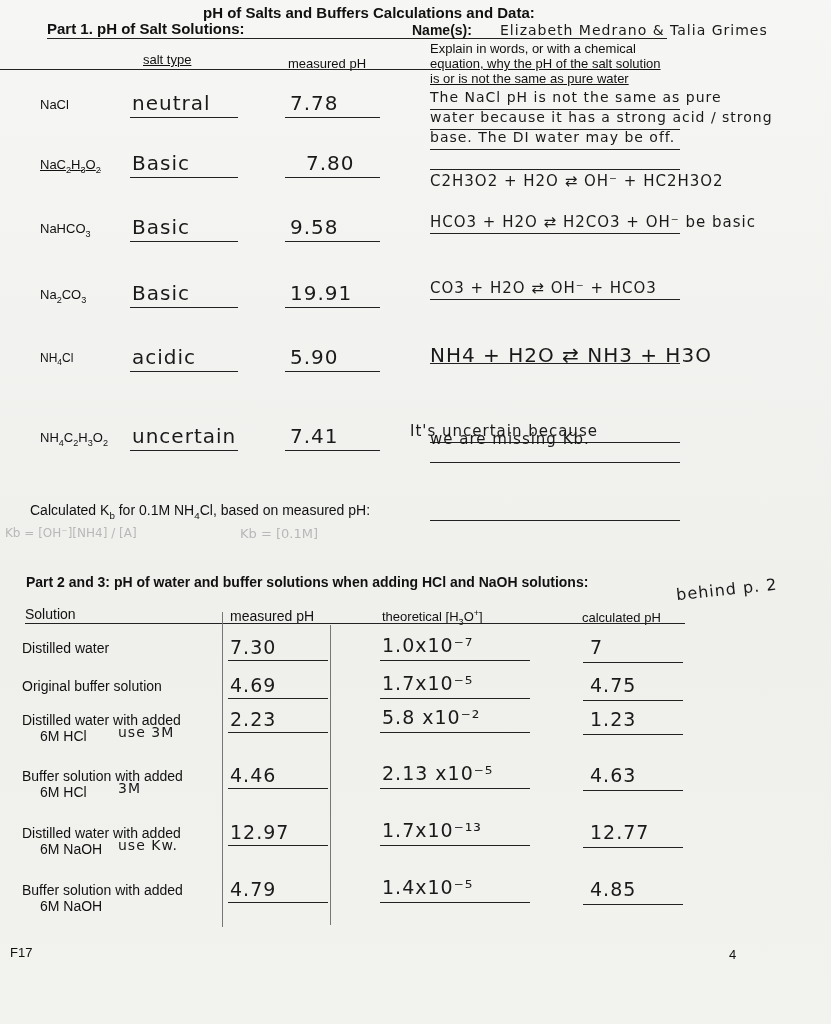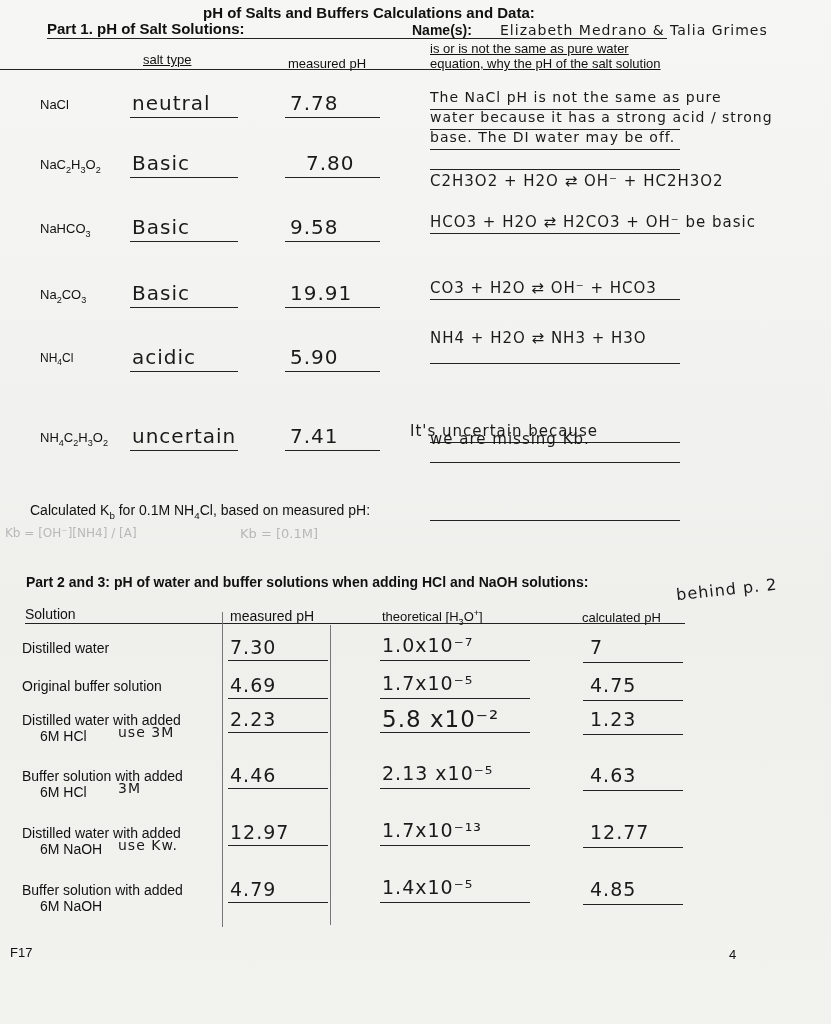--- a/index.html
+++ b/index.html
@@ -20,22 +20,23 @@
 
 <div class="paper"></div>
 
 <div class="abs print bold" style="left:203px;top:4px;font-size:15px;">pH of Salts and Buffers Calculations and Data:</div>
 <div class="abs print bold" style="left:47px;top:20px;font-size:15px;">Part 1.  pH of Salt Solutions:</div>
 <div class="line" style="left:47px;top:38px;width:620px;"></div>
 <div class="abs print bold" style="left:412px;top:22px;font-size:14px;">Name(s):</div>
 <div class="abs hw" style="left:500px;top:22px;font-size:14px;">Elizabeth Medrano &amp; Talia Grimes</div>
 
 <div class="abs print" style="left:430px;top:41px;font-size:13px;line-height:15px;">
+  <div>Explain in words, or with a chemical</div>
+  <div class="u">equation, why the pH of the salt solution</div>
   <div class="u">is or is not the same as pure water</div>
-  <div class="u">equation, why the pH of the salt solution</div>
 </div>
 <div class="line" style="left:0px;top:69px;width:430px;"></div>
 
 <div class="abs print u" style="left:143px;top:52px;font-size:13px;">salt type</div>
 <div class="abs print" style="left:288px;top:56px;font-size:13px;">measured pH</div>
 
 <div id="p1rows">
     <div>
       <div class="abs print" style="left:40px;top:97px;font-size:13px;">NaCl</div>
       <div class="abs hw" style="left:132px;top:91px;font-size:20px;">neutral</div>
@@ -43,21 +44,21 @@
       <div class="abs hw" style="left:290px;top:91px;font-size:20px;">7.78</div>
       <div class="line" style="left:285px;top:117px;width:95px;"></div>
       <div class="abs hw" style="left:430px;top:89px;font-size:14px;white-space:nowrap;">The NaCl pH is not the same as pure</div>
       <div class="line" style="left:430px;top:109px;width:250px;"></div>
       <div class="abs hw" style="left:430px;top:109px;font-size:14px;white-space:nowrap;">water because it has a strong acid / strong</div>
       <div class="line" style="left:430px;top:129px;width:250px;"></div>
       <div class="abs hw" style="left:430px;top:129px;font-size:14px;white-space:nowrap;">base. The DI water may be off.</div>
       <div class="line" style="left:430px;top:149px;width:250px;"></div>
     </div>
     <div>
-      <div class="abs print" style="left:40px;top:157px;font-size:13px;">NaC<sub>2</sub>H<sub>3</sub>O<sub>2</sub></div>
+      <div class="abs print" style="left:40px;top:157px;font-size:13px;text-decoration:underline;">NaC<sub>2</sub>H<sub>3</sub>O<sub>2</sub></div>
       <div class="abs hw" style="left:132px;top:151px;font-size:20px;">Basic</div>
       <div class="line" style="left:130px;top:177px;width:108px;"></div>
       <div class="abs hw" style="left:306px;top:151px;font-size:20px;">7.80</div>
       <div class="line" style="left:285px;top:177px;width:95px;"></div>
       <div class="abs hw" style="left:430px;top:149px;font-size:15px;white-space:nowrap;margin-top:23px;">C2H3O2 + H2O ⇄ OH⁻ + HC2H3O2</div>
       <div class="line" style="left:430px;top:169px;width:250px;"></div>
     </div>
     <div>
       <div class="abs print" style="left:40px;top:221px;font-size:13px;">NaHCO<sub>3</sub></div>
       <div class="abs hw" style="left:132px;top:215px;font-size:20px;">Basic</div>
@@ -75,21 +76,21 @@
       <div class="line" style="left:285px;top:307px;width:95px;"></div>
       <div class="abs hw" style="left:430px;top:279px;font-size:15px;white-space:nowrap;">CO3 + H2O ⇄ OH⁻ + HCO3</div>
       <div class="line" style="left:430px;top:299px;width:250px;"></div>
     </div>
     <div>
       <div class="abs print" style="left:40px;top:351px;font-size:12px;">NH<sub>4</sub>Cl</div>
       <div class="abs hw" style="left:132px;top:345px;font-size:20px;">acidic</div>
       <div class="line" style="left:130px;top:371px;width:108px;"></div>
       <div class="abs hw" style="left:290px;top:345px;font-size:20px;">5.90</div>
       <div class="line" style="left:285px;top:371px;width:95px;"></div>
-      <div class="abs hw" style="left:430px;top:329px;font-size:15px;white-space:nowrap;">NH4 + H2O ⇄ NH3 + H3O</div>
+      <div class="abs hw" style="left:430px;top:343px;font-size:20px;white-space:nowrap;">NH4 + H2O ⇄ NH3 + H3O</div>
       <div class="line" style="left:430px;top:363px;width:250px;"></div>
     </div>
     <div>
       <div class="abs print" style="left:40px;top:430px;font-size:13px;">NH<sub>4</sub>C<sub>2</sub>H<sub>3</sub>O<sub>2</sub></div>
       <div class="abs hw" style="left:132px;top:424px;font-size:20px;">uncertain</div>
       <div class="line" style="left:130px;top:450px;width:108px;"></div>
       <div class="abs hw" style="left:290px;top:424px;font-size:20px;">7.41</div>
       <div class="line" style="left:285px;top:450px;width:95px;"></div>
       <div class="abs hw" style="left:410px;top:422px;font-size:15px;white-space:nowrap;">It's uncertain because</div>
       <div class="line" style="left:430px;top:442px;width:250px;"></div>
@@ -132,21 +133,21 @@
       <div class="line" style="left:380px;top:698px;width:150px;"></div>
       <div class="abs hw" style="left:590px;top:674px;font-size:19px;">4.75</div>
       <div class="line" style="left:583px;top:700px;width:100px;"></div>
     </div>
     <div>
       <div class="abs print" style="left:22px;top:712px;font-size:14px;">Distilled water with added</div>
       <div class="abs print" style="left:40px;top:728px;font-size:14px;">6M HCl</div>
       <div class="abs hw" style="left:118px;top:724px;font-size:14px;">use 3M</div>
       <div class="abs hw" style="left:230px;top:708px;font-size:19px;">2.23</div>
       <div class="line" style="left:228px;top:732px;width:100px;"></div>
-      <div class="abs hw" style="left:382px;top:706px;font-size:23px;">5.8 x10⁻²</div>
+      <div class="abs hw" style="left:382px;top:706px;font-size:19px;">5.8 x10⁻²</div>
       <div class="line" style="left:380px;top:732px;width:150px;"></div>
       <div class="abs hw" style="left:590px;top:708px;font-size:19px;">1.23</div>
       <div class="line" style="left:583px;top:734px;width:100px;"></div>
     </div>
     <div>
       <div class="abs print" style="left:22px;top:768px;font-size:14px;">Buffer solution with added</div>
       <div class="abs print" style="left:40px;top:784px;font-size:14px;">6M HCl</div>
       <div class="abs hw" style="left:118px;top:780px;font-size:14px;">3M</div>
       <div class="abs hw" style="left:230px;top:764px;font-size:19px;">4.46</div>
       <div class="line" style="left:228px;top:788px;width:100px;"></div>

